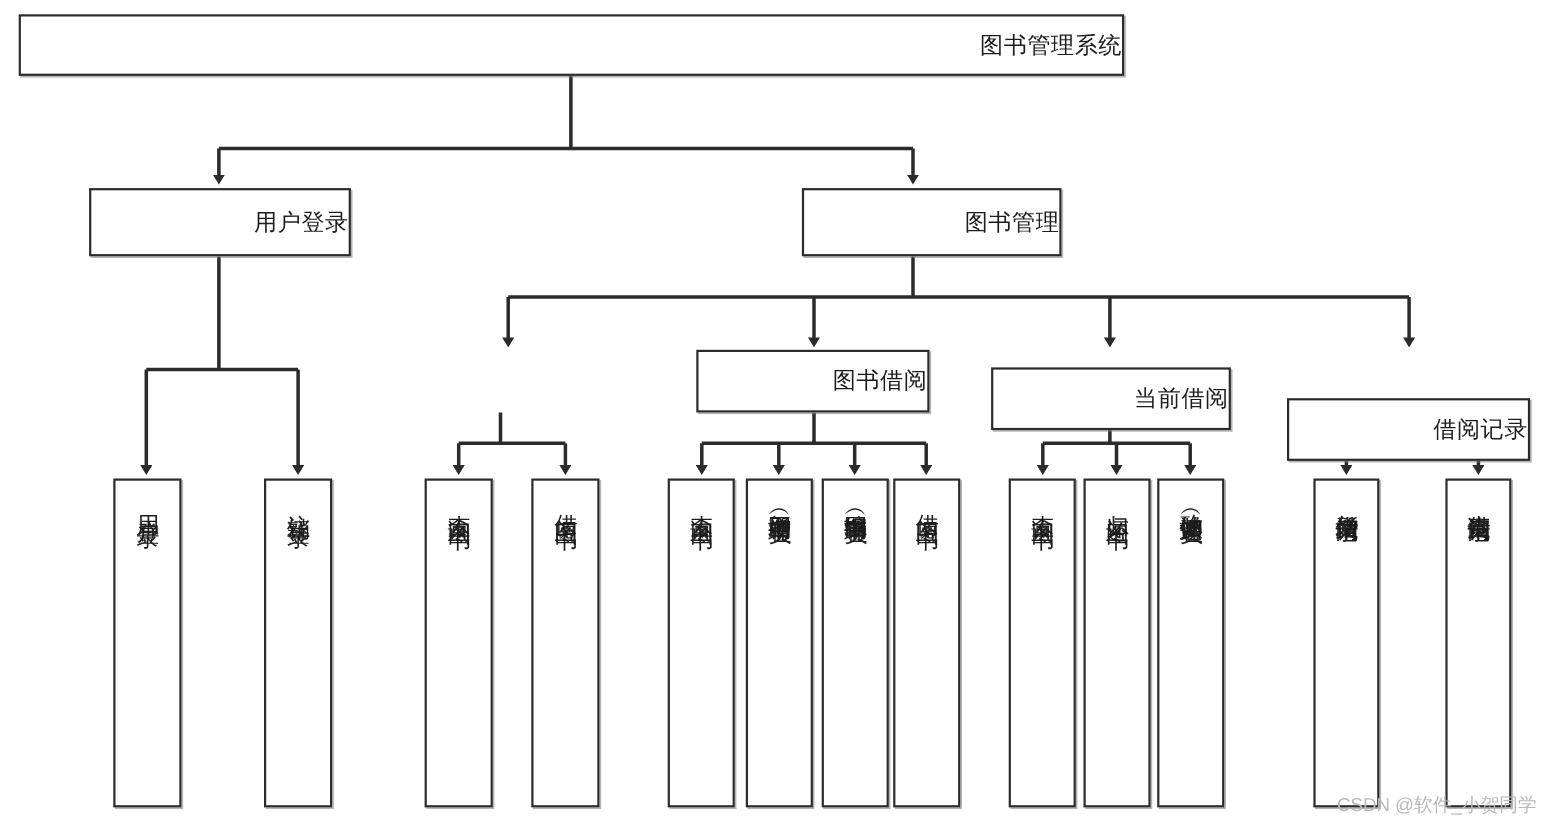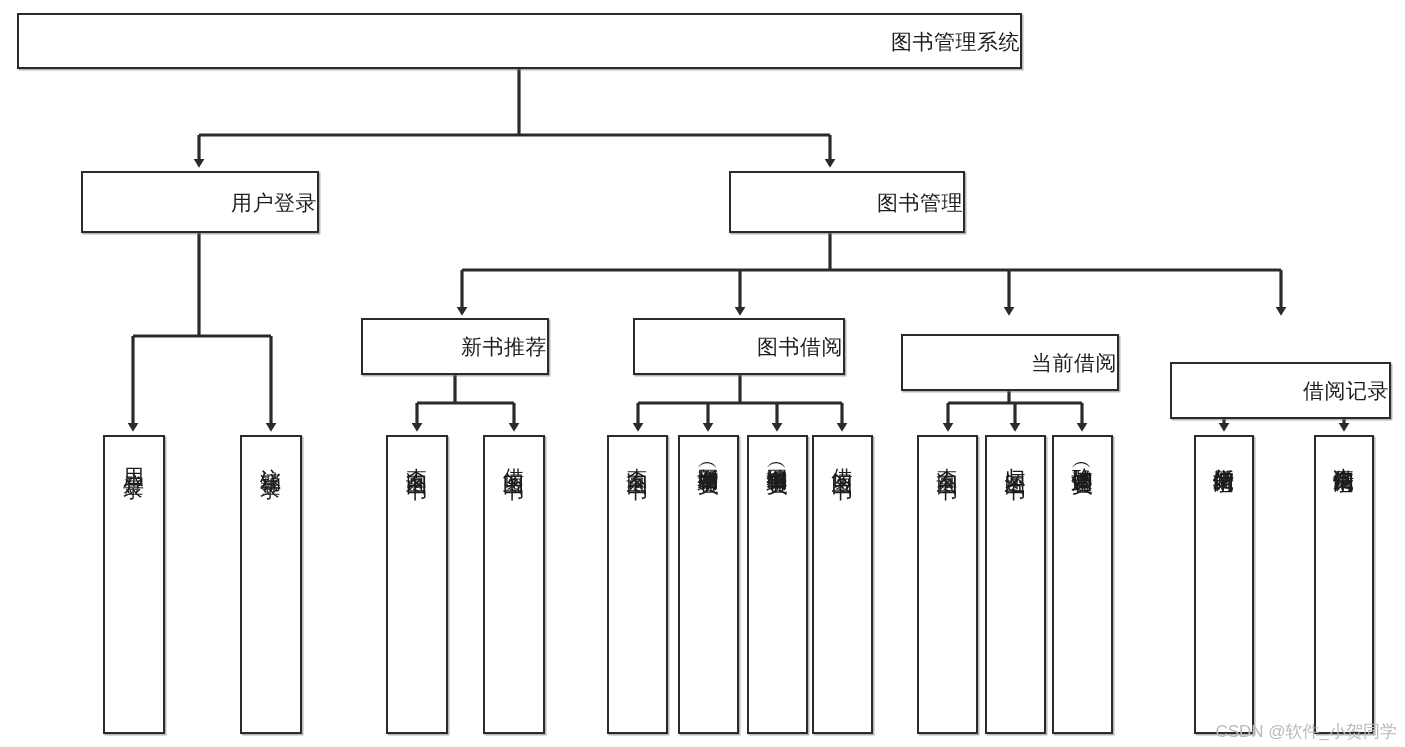--- a/index.html
+++ b/index.html
@@ -143,23 +143,20 @@
     <span class="node-label-h">图书管理系统</span>
   </div>
 
   <div class="node-box" style="left: 81px; top: 171px; width: 238px; height: 62px;">
     <span class="node-label-h">用户登录</span>
   </div>
   <div class="node-box" style="left: 712px; top: 171px; width: 236px; height: 62px; margin-left: 17px;">
     <span class="node-label-h">图书管理</span>
   </div>
 
-  <div class="node-box" style="left: 361px; top: 318px; width: 188px; height: 57px;">
-    <span class="node-label-h">新书推荐</span>
-  </div>
   <div class="node-box" style="left: 633px; top: 318px; width: 212px; height: 57px;">
     <span class="node-label-h">图书借阅</span>
   </div>
   <div class="node-box" style="left: 901px; top: 334px; width: 218px; height: 57px;">
     <span class="node-label-h">当前借阅</span>
   </div>
   <div class="node-box" style="left: 1170px; top: 318px; width: 221px; height: 57px; margin-top: 44px;">
     <span class="node-label-h">借阅记录</span>
   </div>
 

